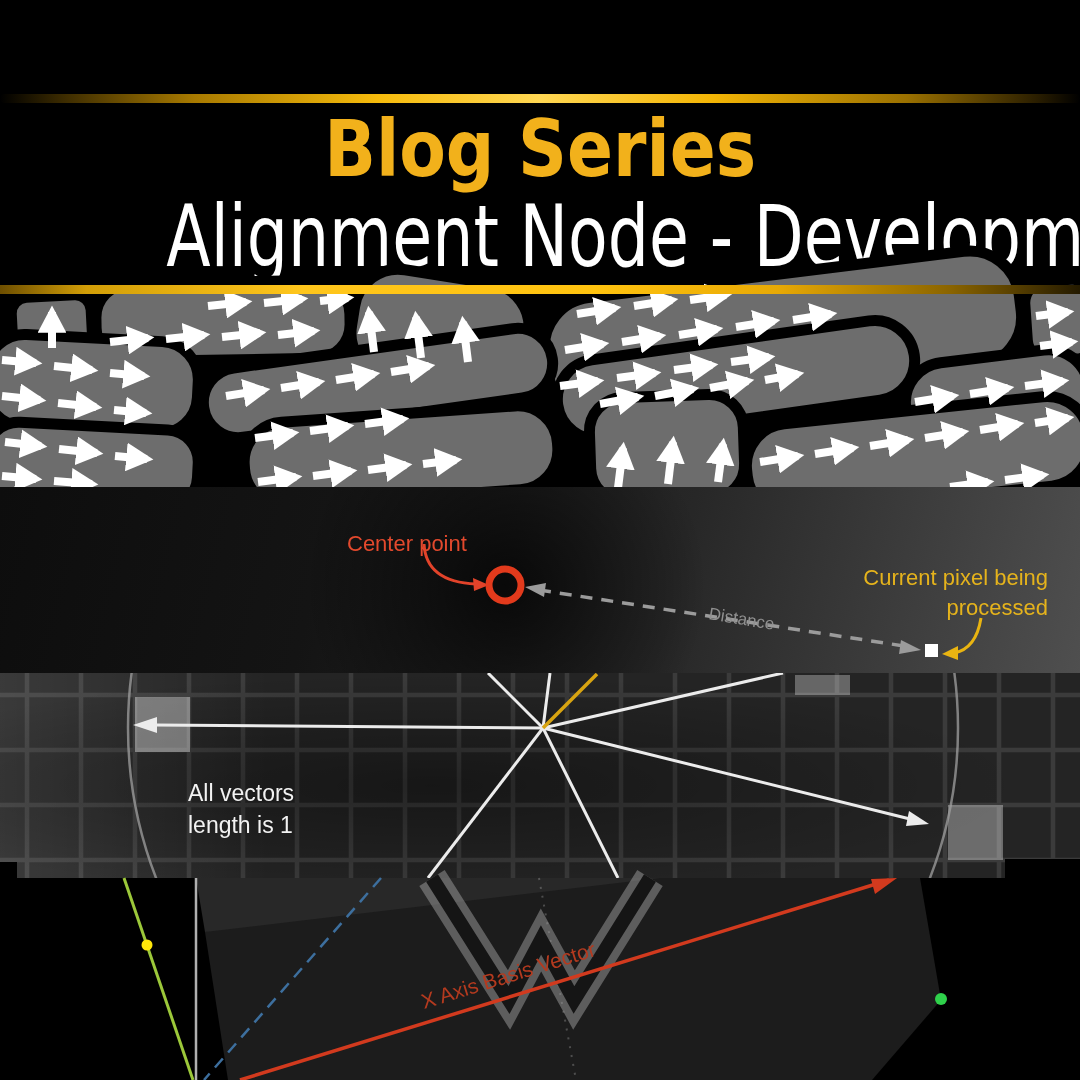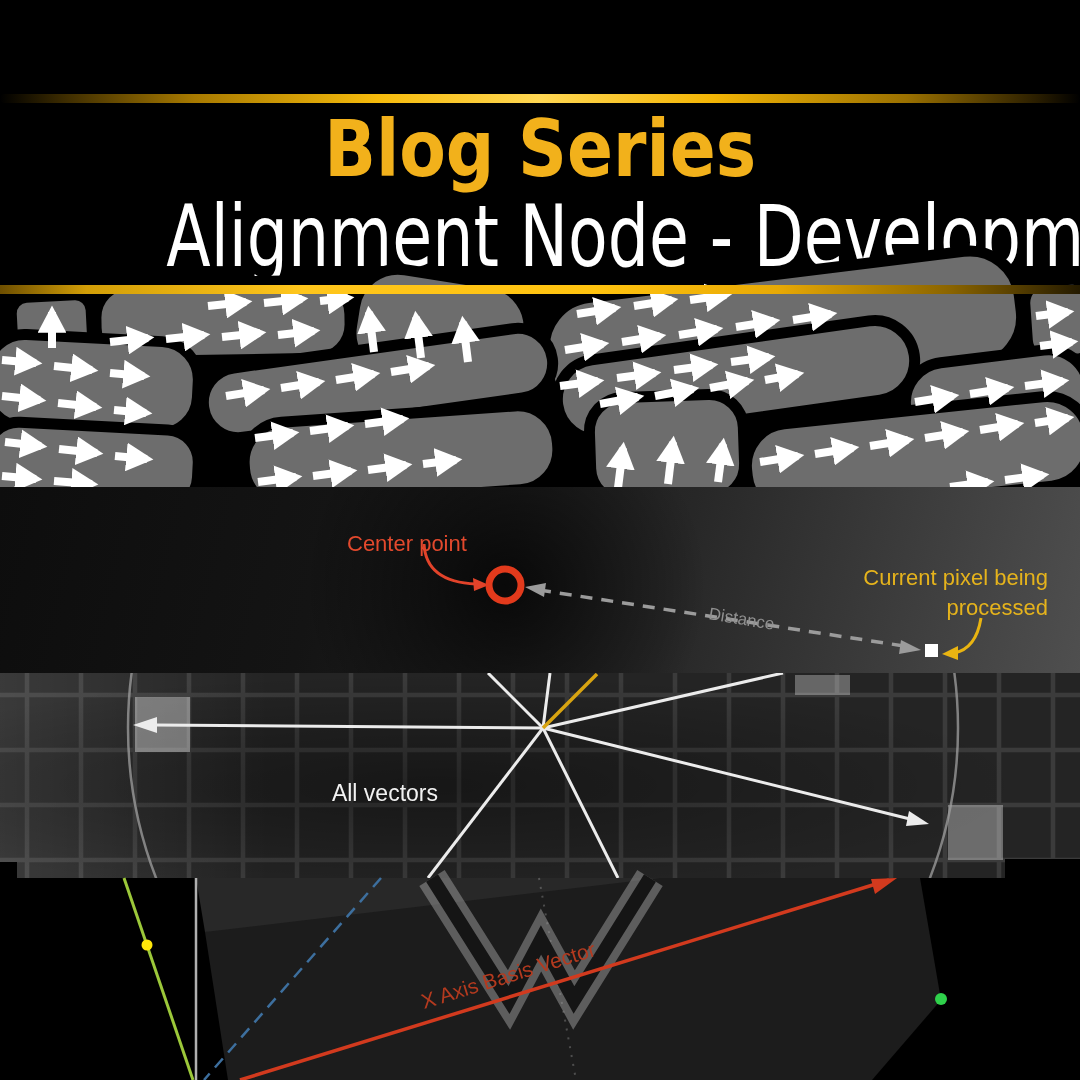--- a/index.html
+++ b/index.html
@@ -28,21 +28,21 @@
   .rocks{position:absolute;left:0;top:290px;width:1080px;height:197px;background:#000;}
   .distband{position:absolute;left:0;top:487px;width:1080px;height:186px;
     background:radial-gradient(circle 280px at 505px 98px,rgba(0,0,0,.72),rgba(0,0,0,0) 72%),
                linear-gradient(104deg,#0d0d0d 0%,#141414 30%,#272727 62%,#4f4f4f 100%);}
   .gridband{position:absolute;left:0;top:673px;width:1080px;height:205px;background:#242424;}
   .viewport{position:absolute;left:0;top:878px;width:1080px;height:202px;background:#000;z-index:4;}
   .viewport svg,.gridband svg,.distband svg,.rocks svg{position:absolute;left:0;top:0;overflow:visible;}
 
   .label-center{position:absolute;left:347px;top:29px;font-size:22px;color:#e2492d;white-space:nowrap;margin-top:15px;}
   .label-pixel{position:absolute;left:836px;top:76px;width:212px;font-size:22px;line-height:30px;color:#e5b31c;text-align:right;}
-  .grid-note{position:absolute;left:188px;top:104px;width:250px;text-align:right;
+  .grid-note{position:absolute;left:188px;top:104px;width:250px;text-align:left;
     font-size:23px;line-height:32px;color:#f2f2f2;}
   .grid-note span{display:block;}
 </style>
 </head>
 <body>
 
 <div class="canvas">
 
   <div class="header">
     <div class="gold-line-1"></div>
@@ -193,20 +193,21 @@
         <line x1="543" y1="55" x2="428" y2="205"></line>
       </g>
       <line x1="543" y1="55" x2="597" y2="1" stroke="#d8a411" stroke-width="3.5"></line>
       <polygon points="133,52 157,44 157,60" fill="#ececec"></polygon>
       <polygon points="929,151 909,138 906,153" fill="#ececec"></polygon>
       <rect x="0" y="189" width="17" height="16" fill="#000"></rect>
       <rect x="1005" y="186" width="75" height="19" fill="#000"></rect>
     </svg>
     <div class="grid-note">
       <span>All vectors</span>
+      <span>length is 1</span>
     </div>
   </div>
 
   <div class="viewport">
     <svg width="1080" height="202" viewBox="0 0 1080 202">
       <polygon points="372,0 920,0 941,122 872,202 228,202 205,54" fill="#1c1c1c"></polygon>
       <polygon points="196,0 660,0 205,54" fill="#282828"></polygon>
       <line x1="539" y1="0" x2="576" y2="202" stroke="#cccccc" stroke-width="2" stroke-dasharray="2 7" opacity="0.28"></line>
       <line x1="381" y1="0" x2="204" y2="202" stroke="#3d6f9e" stroke-width="2.5" stroke-dasharray="12 8"></line>
       <line x1="196" y1="0" x2="196" y2="202" stroke="#b0b0b0" stroke-width="2.5"></line>

